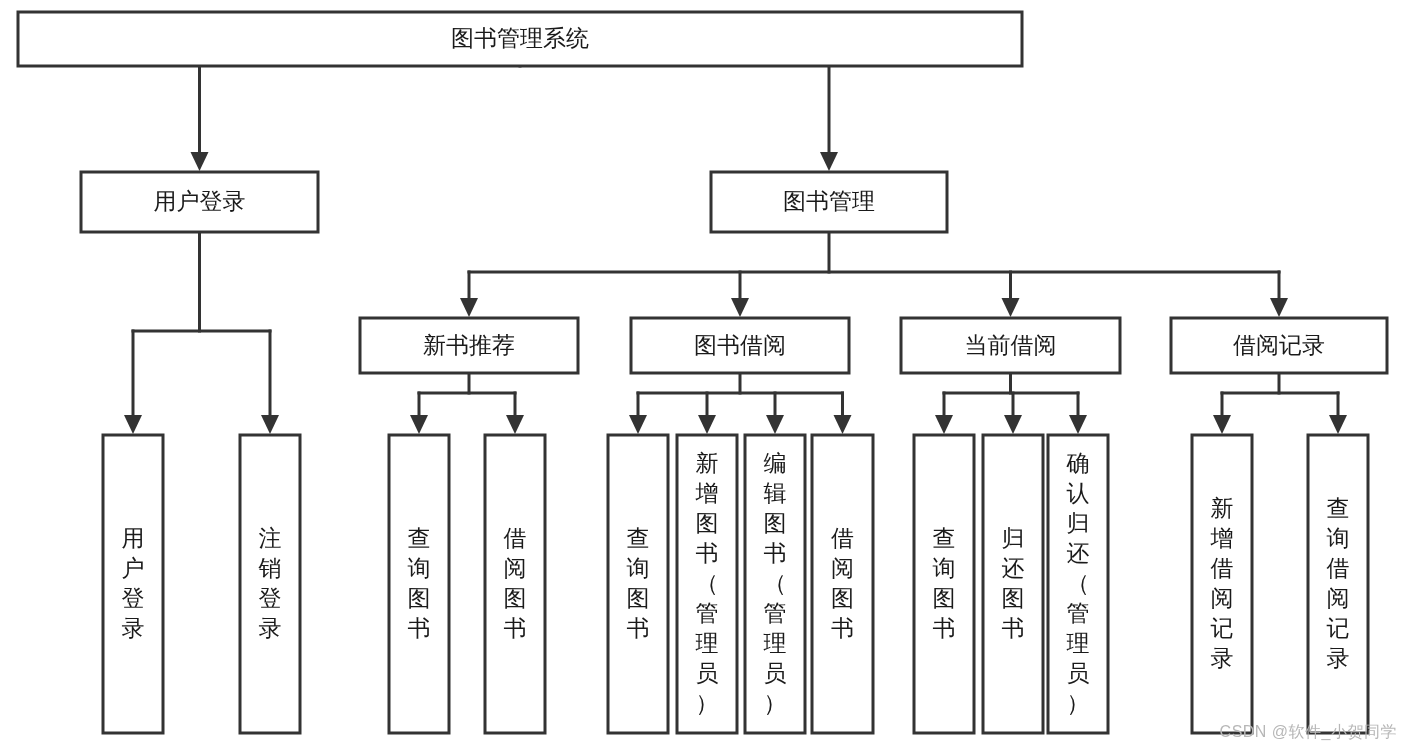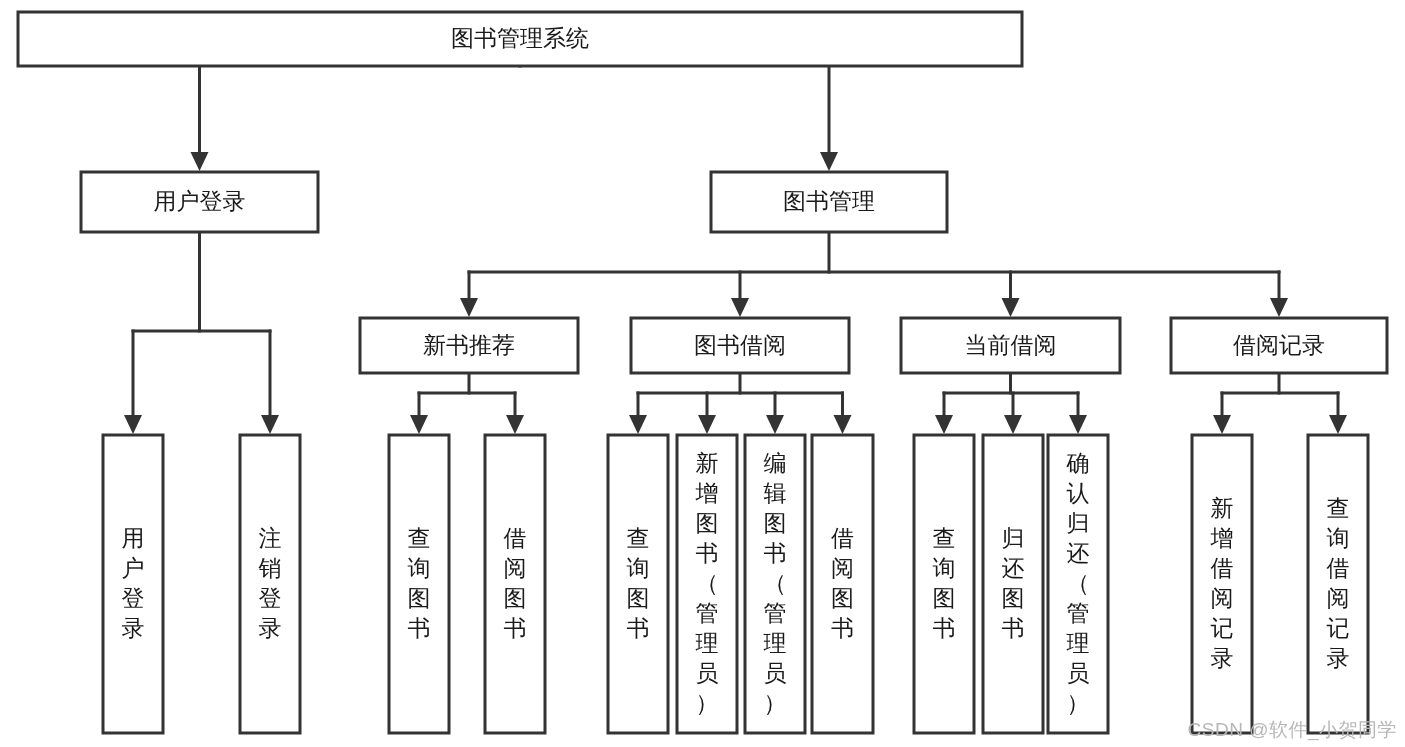--- a/index.html
+++ b/index.html
@@ -16,21 +16,21 @@
     font-family:"Liberation Sans","DejaVu Sans",sans-serif;
     font-size:23px;fill:#1a1a1a;dominant-baseline:middle;text-anchor:middle;
   }
   .node-label-v{
     font-family:"Liberation Sans","DejaVu Sans",sans-serif;
     font-size:23px;fill:#1a1a1a;text-anchor:middle;
   }
   .watermark{
     position:absolute;right:8px;bottom:4px;
     font-family:"Liberation Sans","DejaVu Sans",sans-serif;
-    font-size:19px;color:#b7b7b7;white-space:nowrap;letter-spacing:.5px;
+    font-size:16px;color:#b7b7b7;white-space:nowrap;letter-spacing:.5px;
   }
 </style>
 </head>
 <body>
 
 <div id="stage">
   <svg id="diagram" viewBox="0 0 1405 747">
     <g id="edges-layer">
         <g>
           <path class="link" d="M 520 66 L 520 36"></path>

